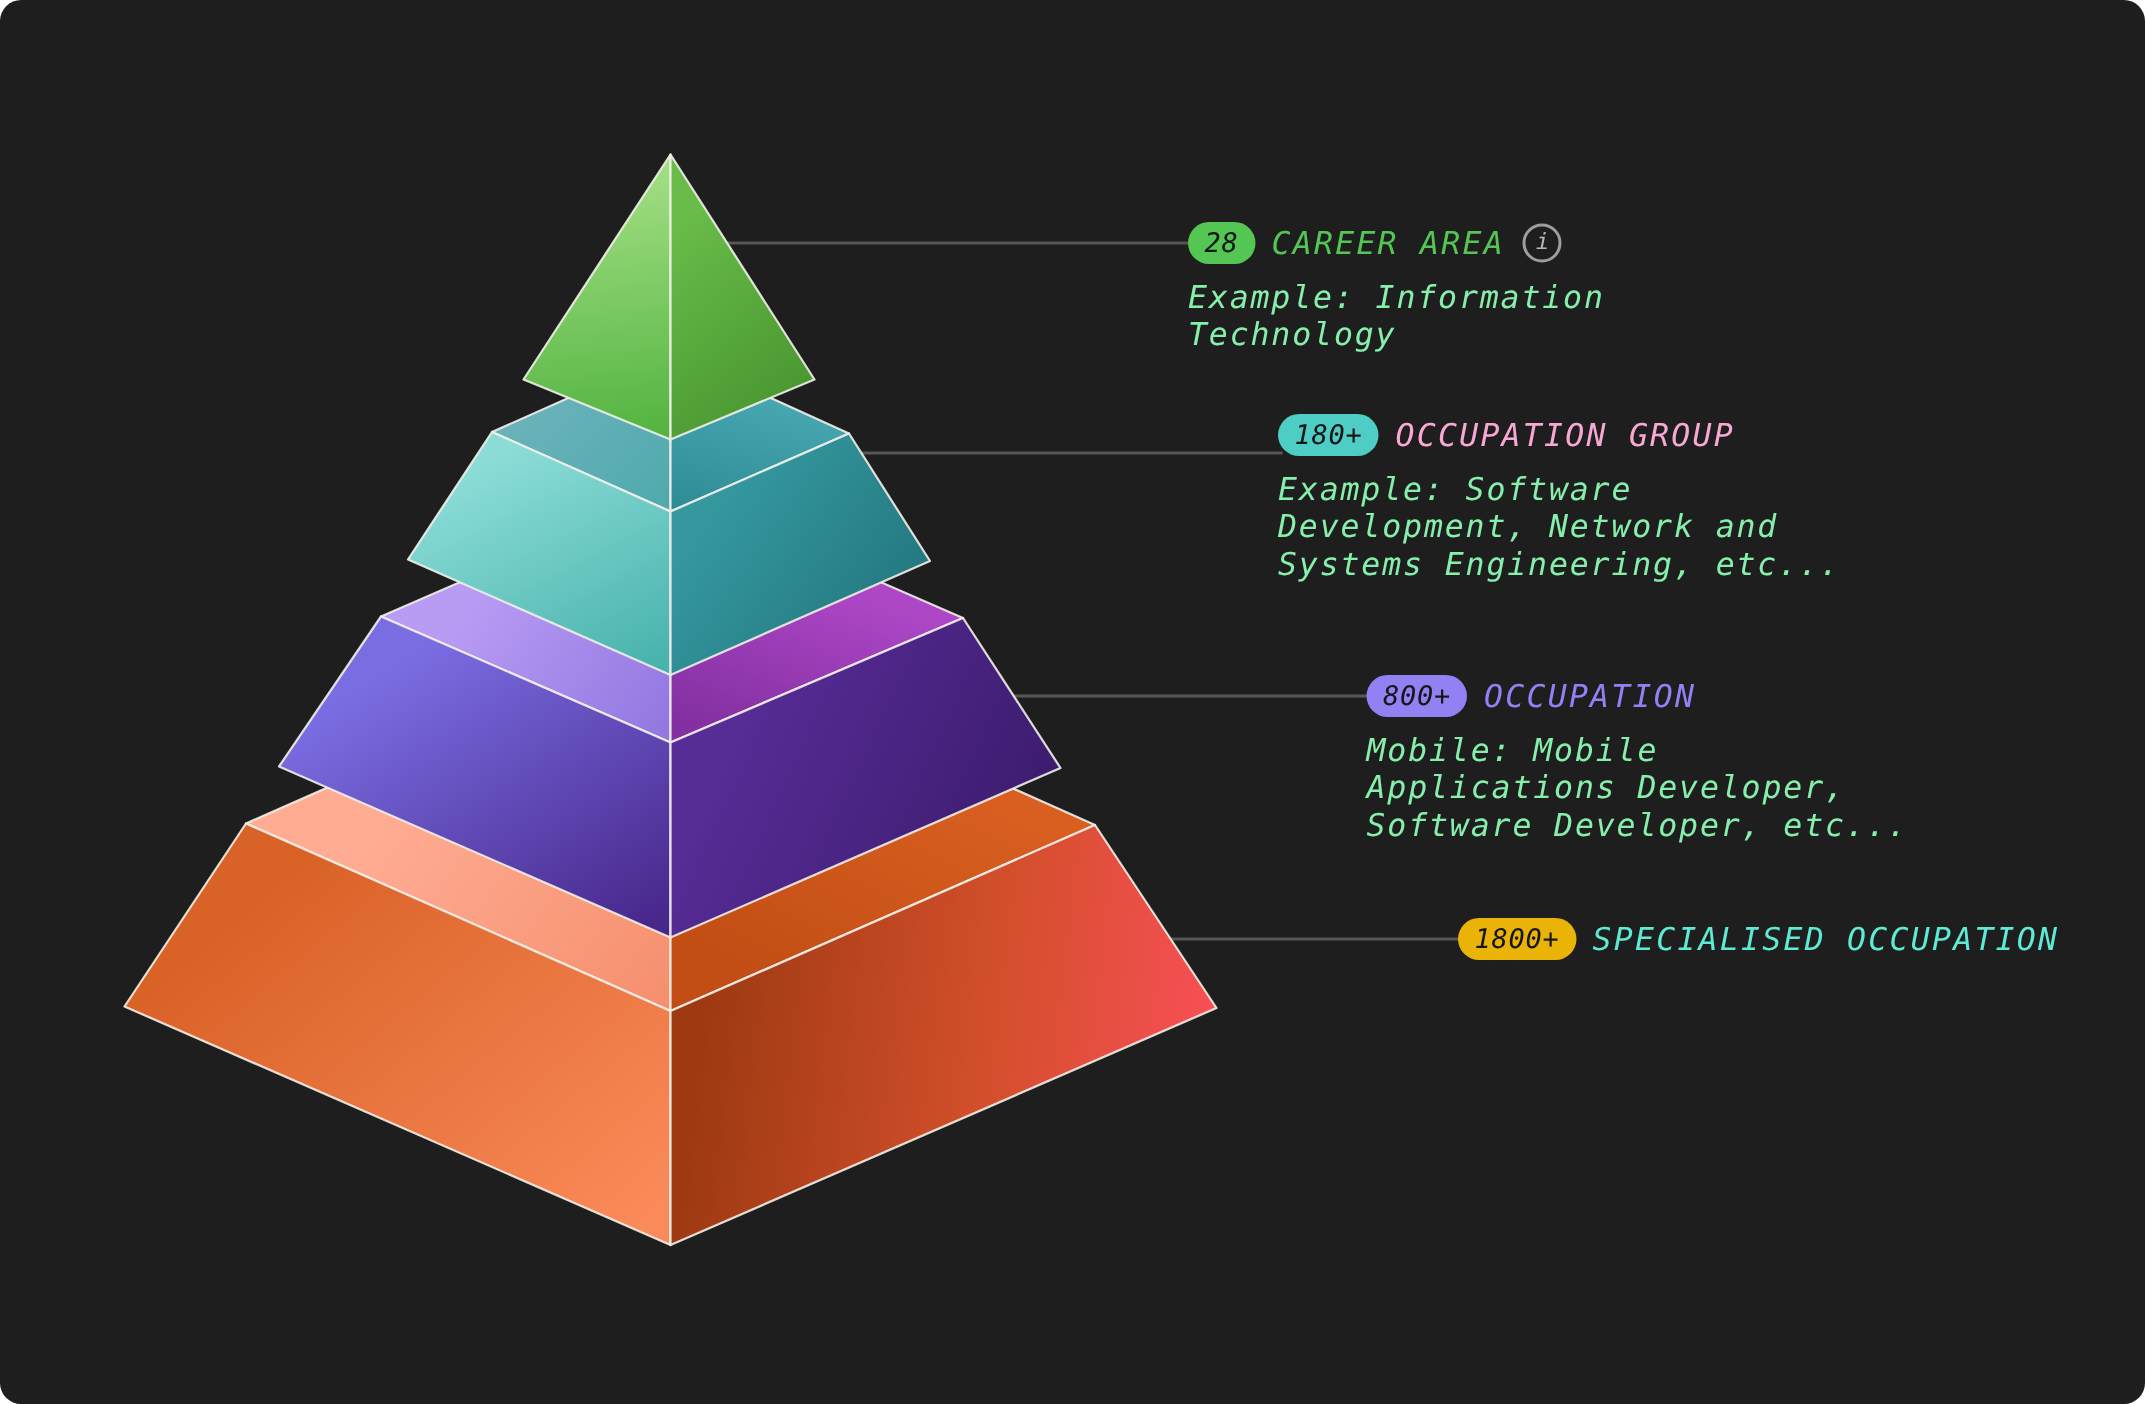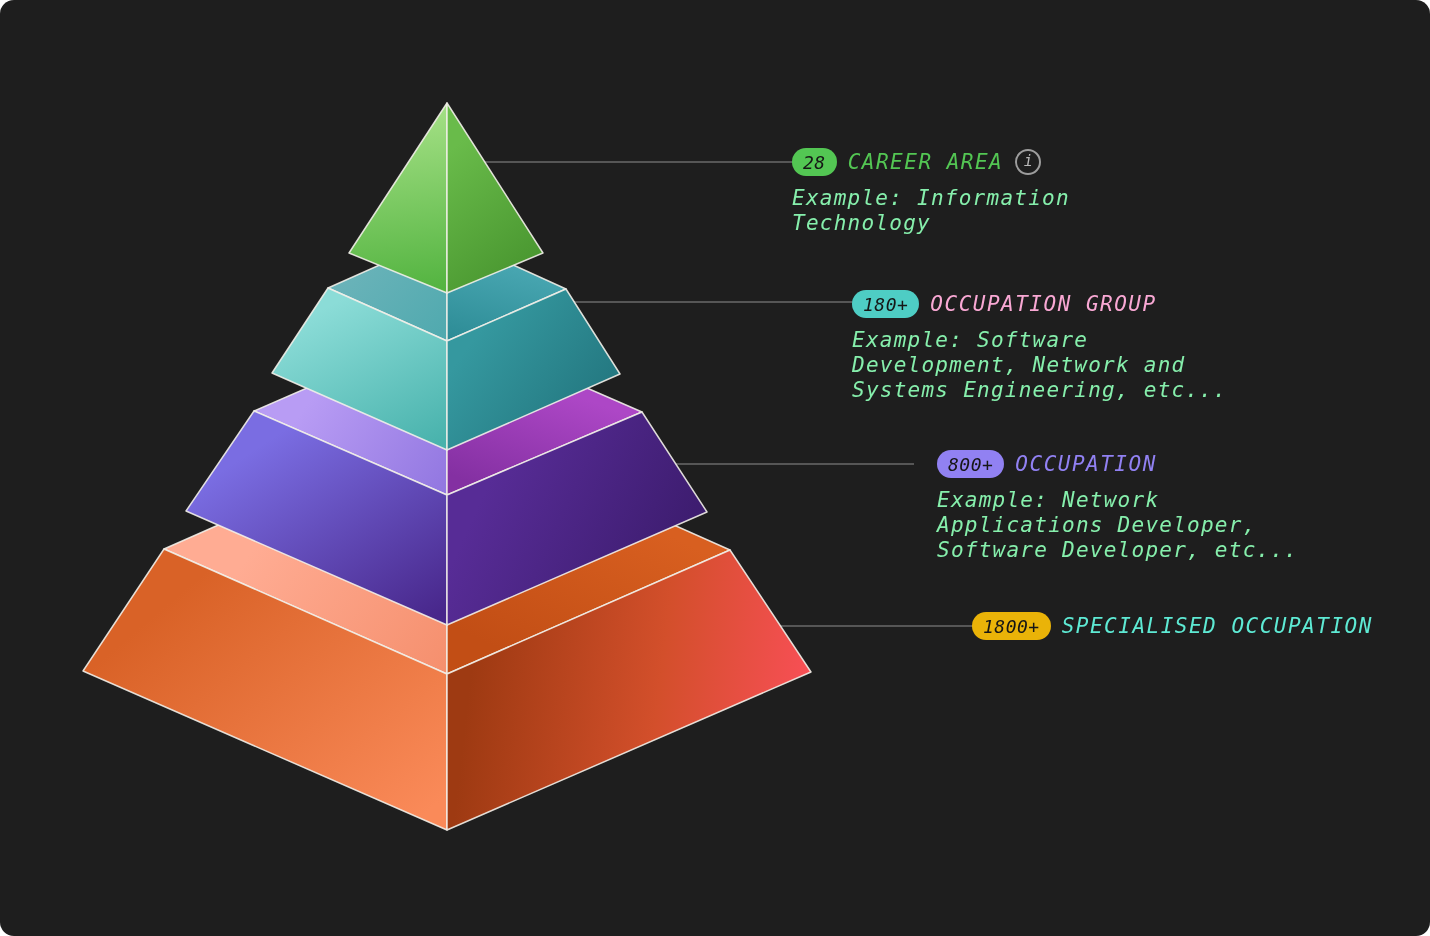--- a/index.html
+++ b/index.html
@@ -19,22 +19,22 @@
   }
   .pyramid-svg {
     position: absolute;
     inset: 0;
   }
   .label-group {
     position: absolute;
     width: 430px;
   }
   .lg-0 { left: 792px; top: 148px; }
-  .lg-1 { left: 852px; top: 290px; }
-  .lg-2 { left: 937px; top: 450px; }
+  .lg-1 { left: 852px; top: 276px; }
+  .lg-2 { left: 911px; top: 450px; }
   .lg-3 { left: 972px; top: 612px; }
   .label-row {
     display: flex;
     align-items: center;
     gap: 11px;
     height: 28px;
   }
   .badge {
     display: inline-flex;
     align-items: center;
@@ -199,21 +199,21 @@
     <div class="example">Example: Software
 Development, Network and
 Systems Engineering, etc...</div>
   </div>
 
   <div class="label-group lg-2">
     <div class="label-row">
       <span class="badge" style="background: rgb(145, 129, 242);">800+</span>
       <span class="title" style="color: rgb(145, 129, 242);">OCCUPATION</span>
     </div>
-    <div class="example">Example: Network
+    <div class="example">Mobile: Mobile
 Applications Developer,
 Software Developer, etc...</div>
   </div>
 
   <div class="label-group lg-3">
     <div class="label-row">
       <span class="badge" style="background: #eab308;">1800+</span>
       <span class="title" style="color: #5eead4; text-align: center;">SPECIALISED OCCUPATION</span>
     </div>
   </div>

